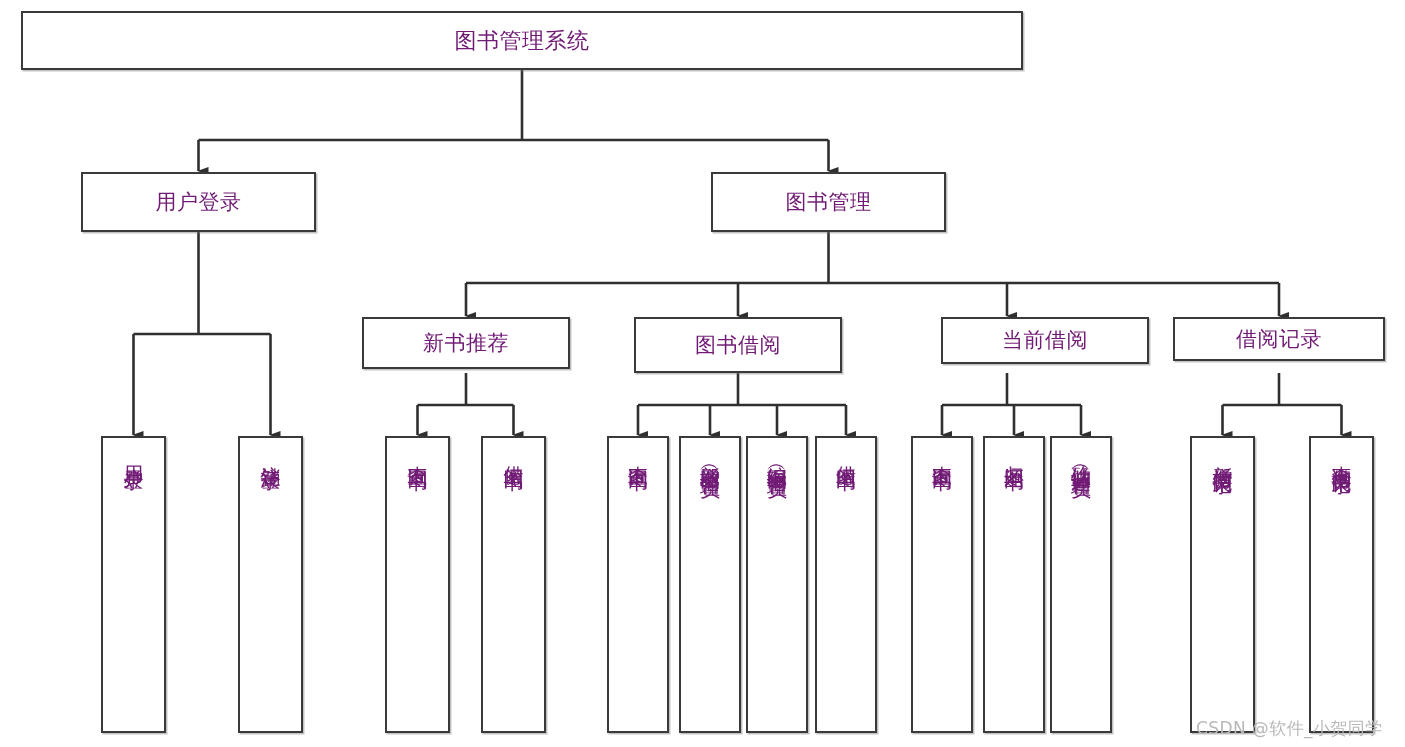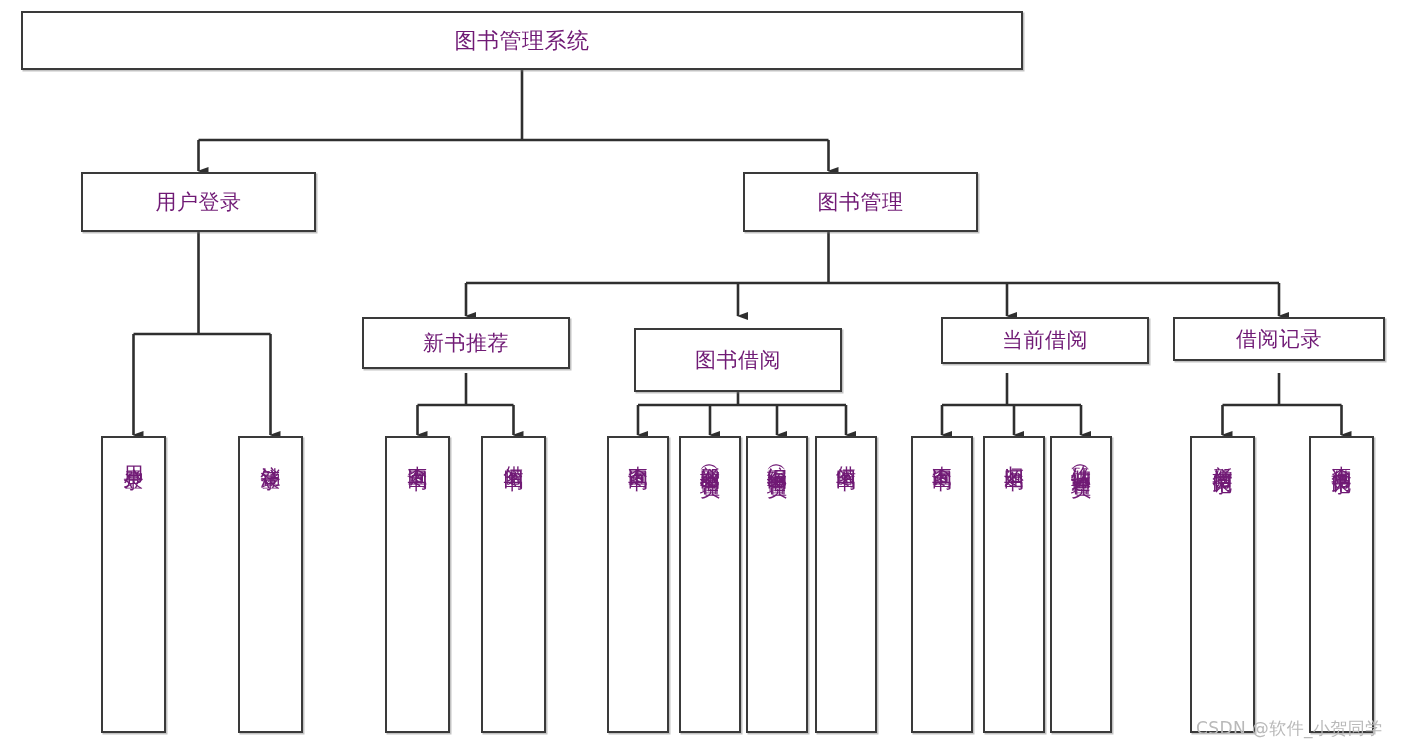--- a/index.html
+++ b/index.html
@@ -118,27 +118,27 @@
       </g>
   </svg>
 
   <div id="node-layer">
       <div class="node lvl1" style="left: 21px; top: 11px; width: 1002px; height: 59px;">
         <span class="node-label">图书管理系统</span>
       </div>
       <div class="node lvl2" style="left: 81px; top: 172px; width: 235px; height: 60px;">
         <span class="node-label">用户登录</span>
       </div>
-      <div class="node lvl2" style="left: 711px; top: 172px; width: 235px; height: 60px; margin-left: 32px;">
+      <div class="node lvl2" style="left: 711px; top: 172px; width: 235px; height: 60px;">
         <span class="node-label">图书管理</span>
       </div>
       <div class="node lvl3" style="left: 362px; top: 317px; width: 208px; height: 52px;">
         <span class="node-label">新书推荐</span>
       </div>
-      <div class="node lvl3" style="left: 634px; top: 317px; width: 208px; height: 64px; margin-top: 11px;">
+      <div class="node lvl3" style="left: 634px; top: 317px; width: 208px; height: 56px;">
         <span class="node-label">图书借阅</span>
       </div>
       <div class="node lvl3" style="left: 941px; top: 317px; width: 208px; height: 47px;">
         <span class="node-label">当前借阅</span>
       </div>
       <div class="node lvl3" style="left: 1173px; top: 317px; width: 212px; height: 44px;">
         <span class="node-label">借阅记录</span>
       </div>
       <div class="node lvl4 leaf" style="left: 101px; top: 436px; width: 65px; height: 297px;">
         <span class="node-label">用户登录</span>

